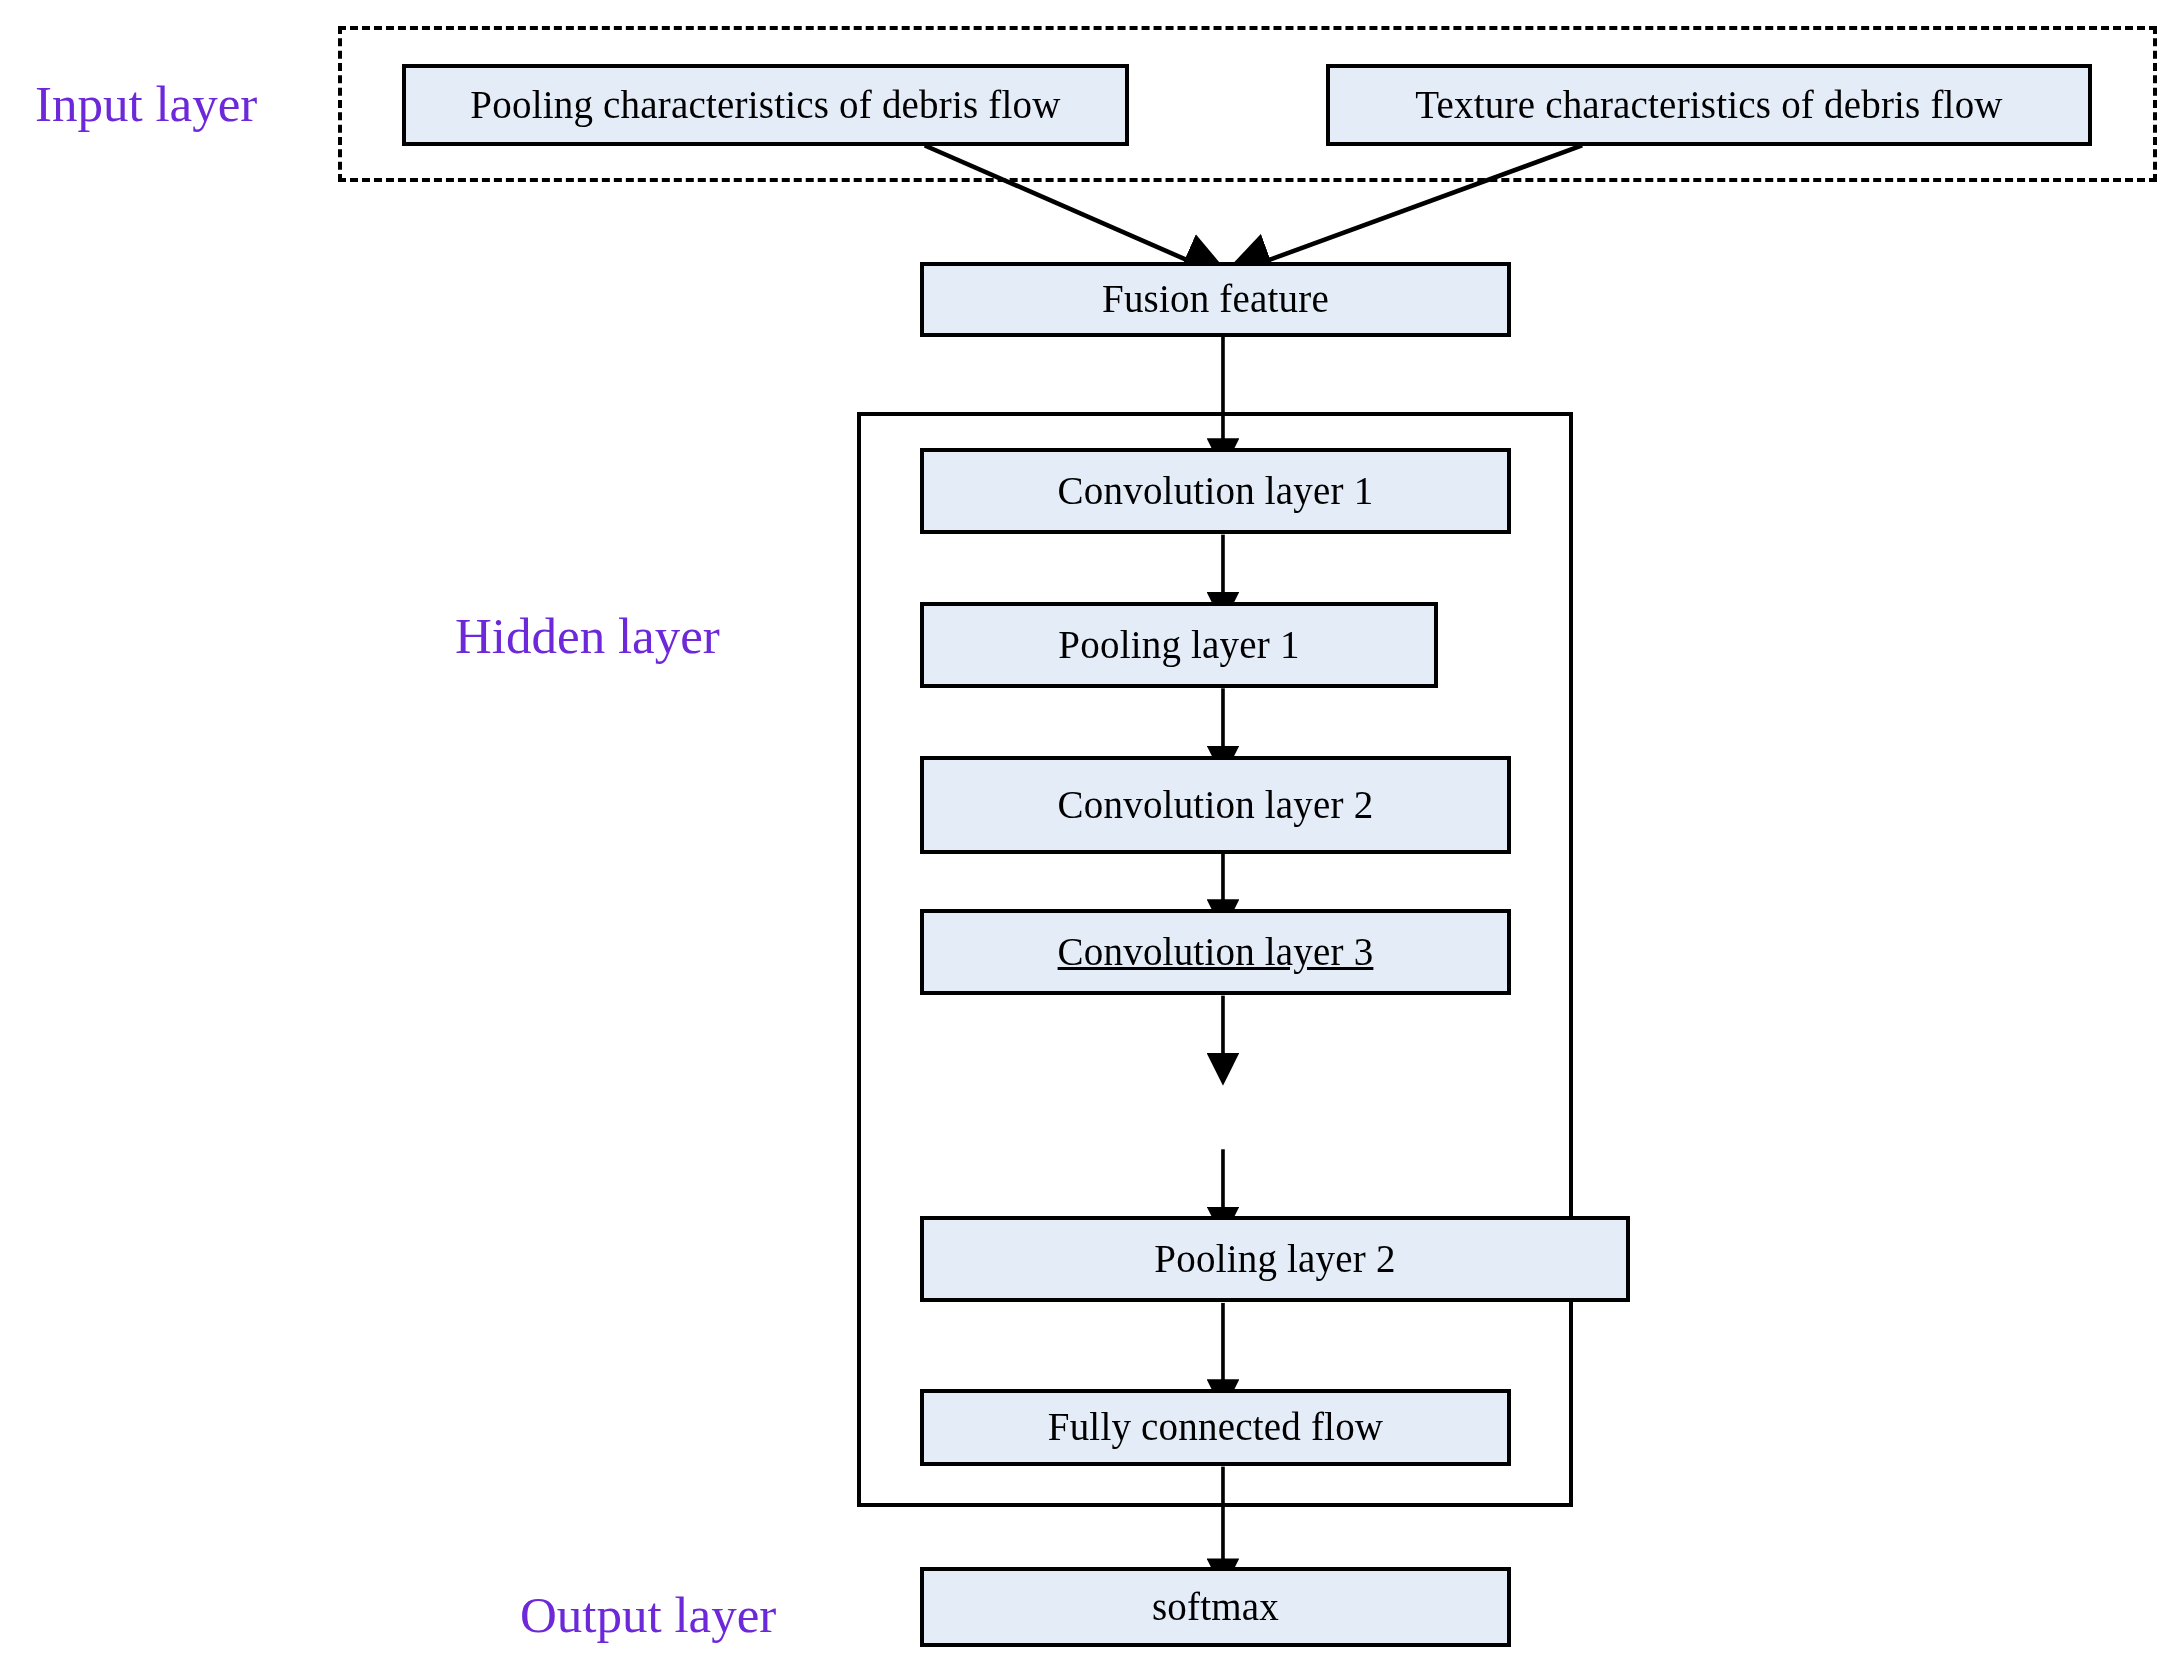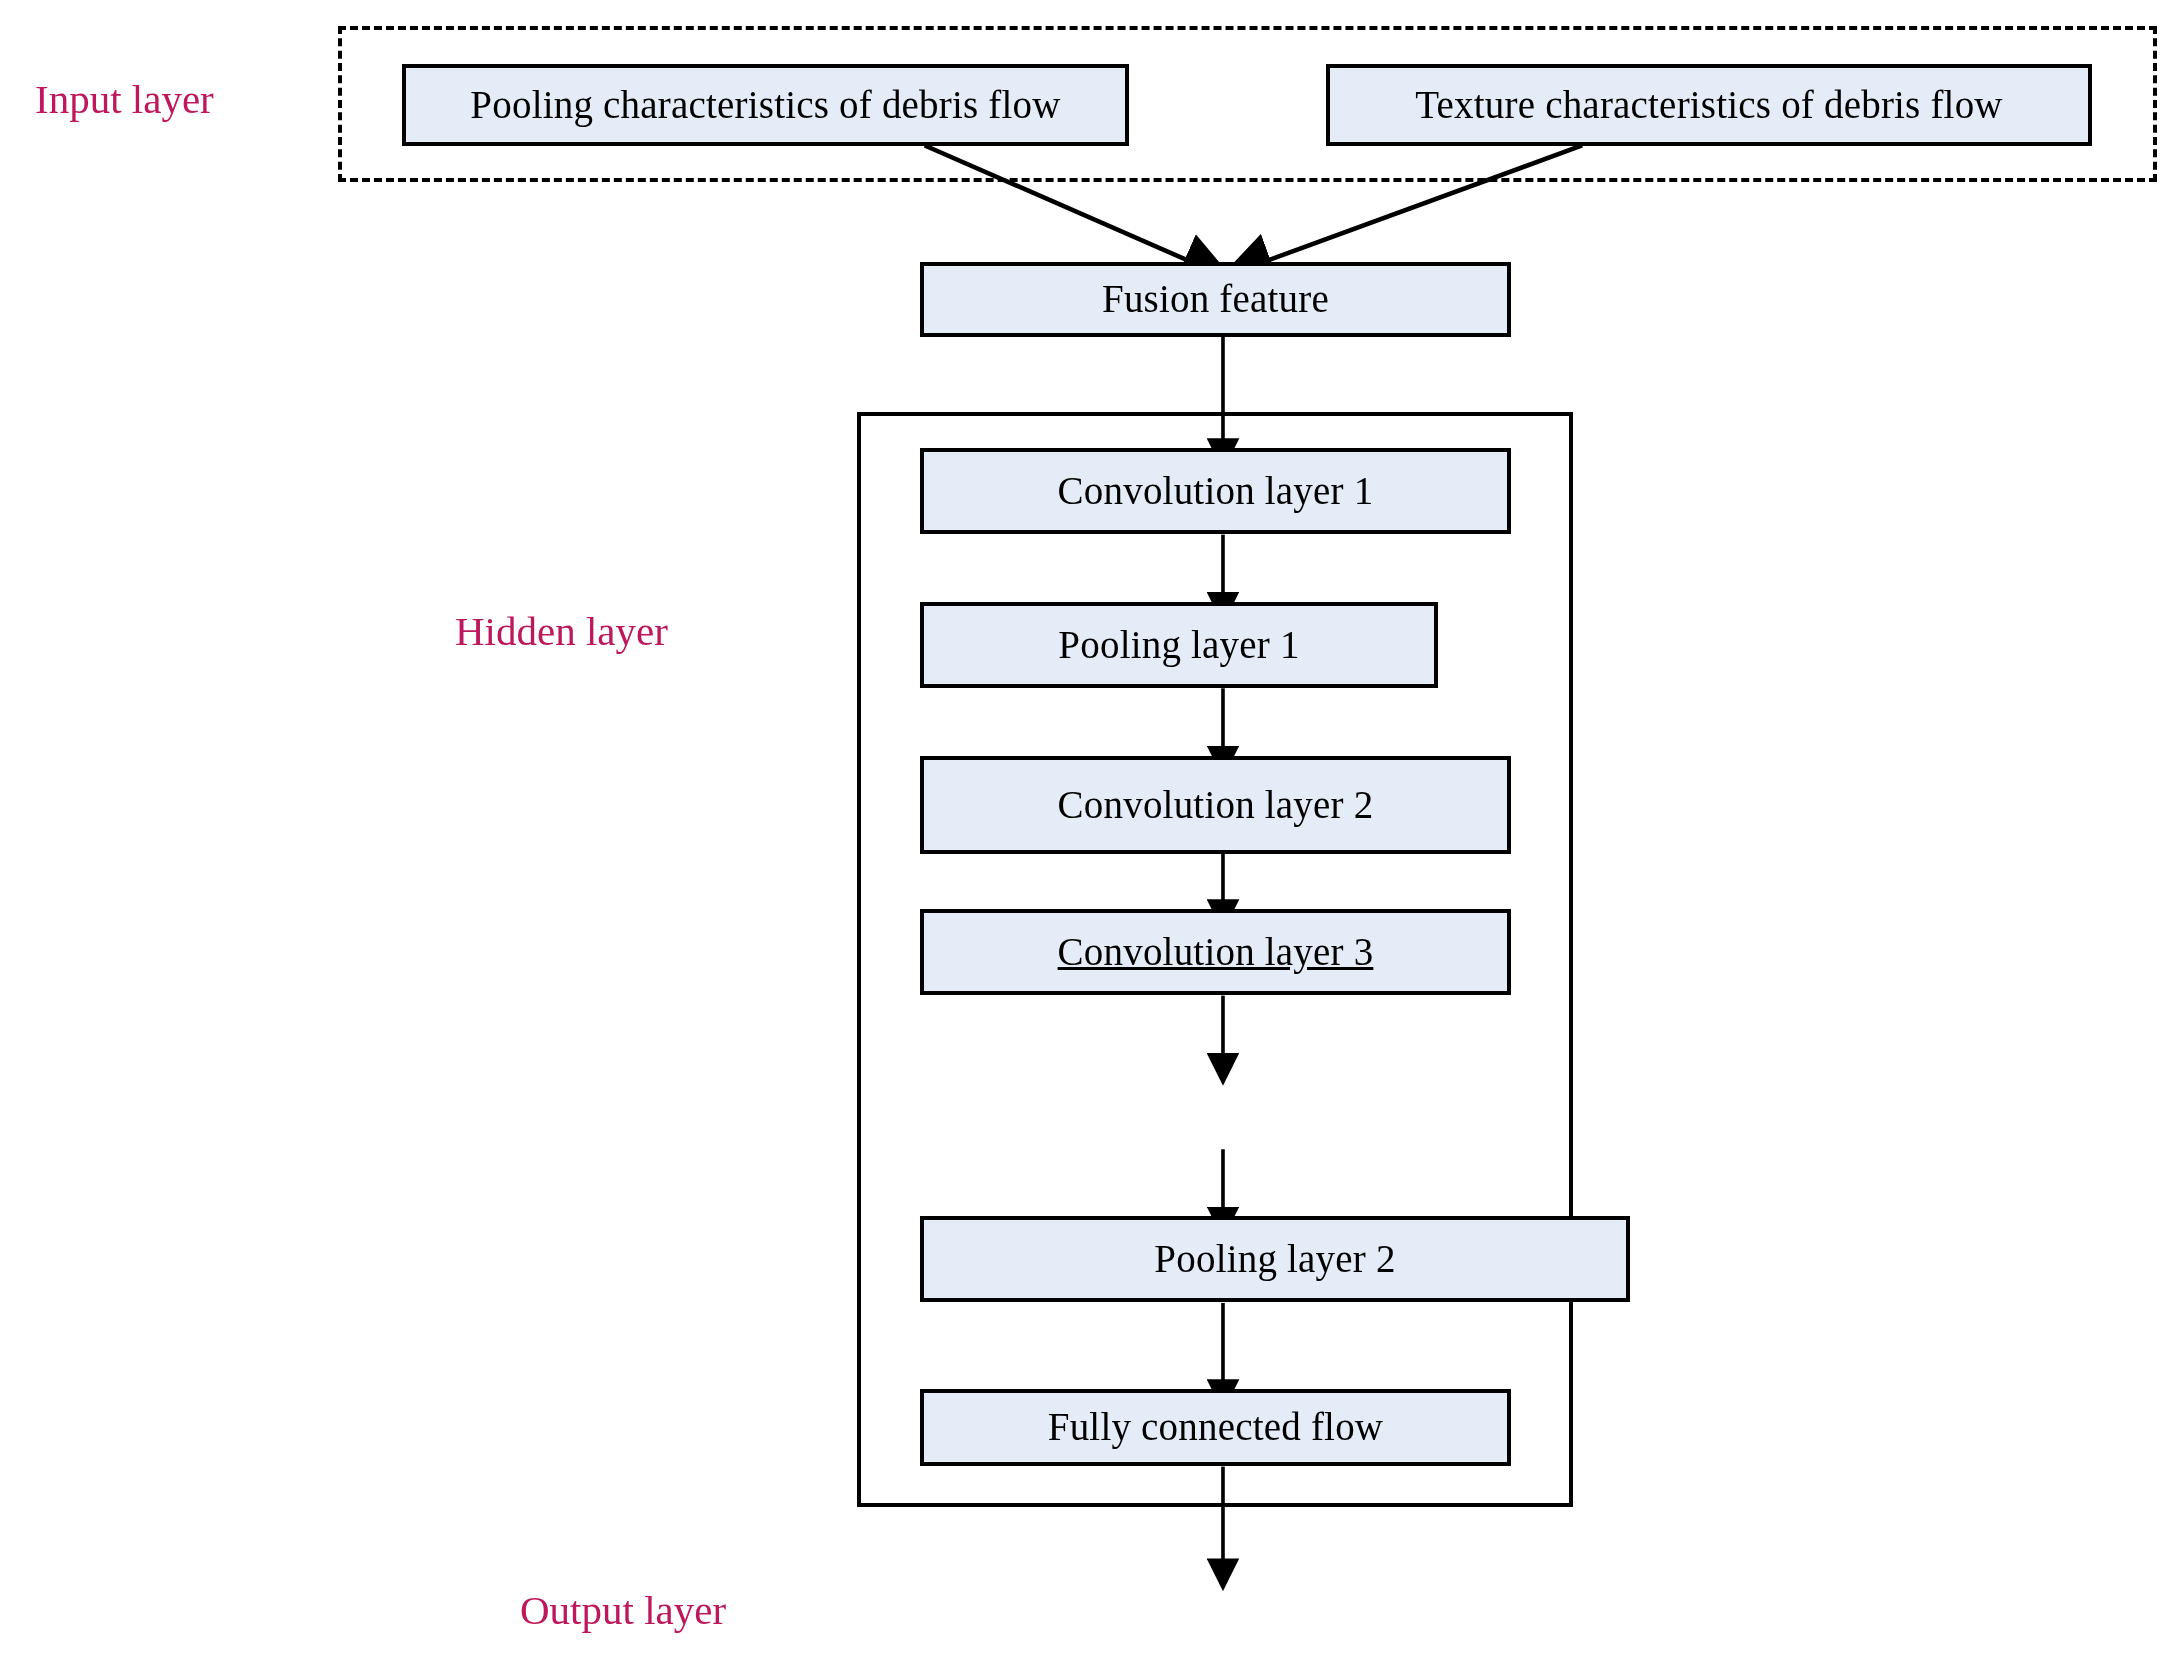--- a/index.html
+++ b/index.html
@@ -54,23 +54,23 @@
     letter-spacing: 0.2px;
     padding: 0 9px;
   }
   .node.two-line {
     font-size: 39px;
     line-height: 1.12;
   }
   
   .caption {
     position: absolute;
-    font-size: 41px;
+    font-size: 51px;
     white-space: nowrap;
-    color: #be185d;
+    color: #6d28d9;
   }
 </style>
 </head>
 <body>
 
 <div id="canvas">
 
   <svg id="wires" viewBox="0 0 2403 1840" xmlns="http://www.w3.org/2000/svg">
     <defs>
       <marker id="ah" markerWidth="13" markerHeight="12" refX="1.5" refY="6" orient="auto" markerUnits="strokeWidth">
@@ -117,15 +117,16 @@
 
   <div class="node" style="left:920px; top:756px; width:591px; height:98px;">Convolution layer 2</div>
 
   <div class="node" style="left:920px; top:909px; width:591px; height:86px;text-decoration:underline;">Convolution layer 3</div>
 
 
   <div class="node" style="left:920px; top:1216px; width:710px; height:86px;">Pooling layer 2</div>
 
   <div class="node" style="left:920px; top:1389px; width:591px; height:77px;">Fully connected flow</div>
 
+  <div class="node" style="left:920px; top:1567px; width:591px; height:80px;">softmax</div>
 
 </div>
 
 
 </body></html>

